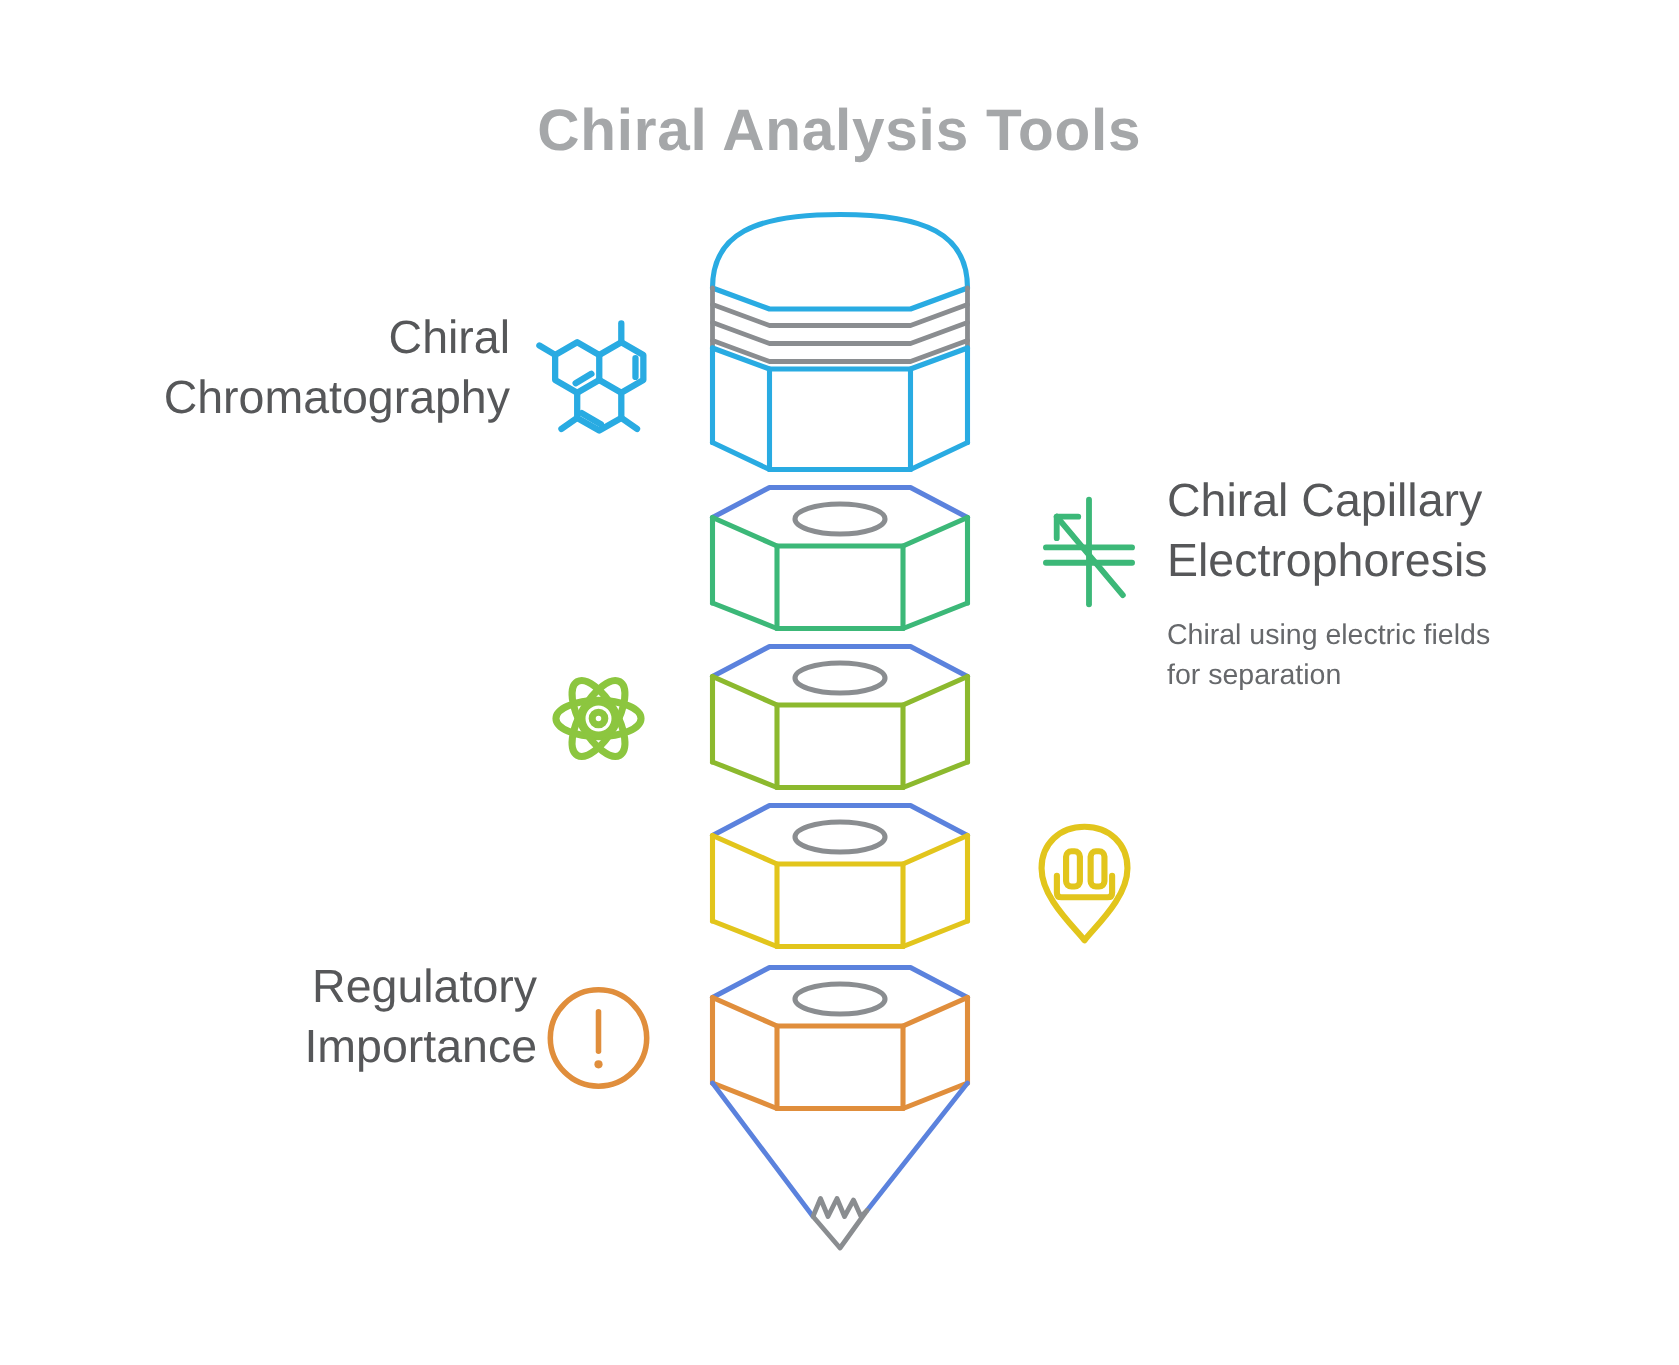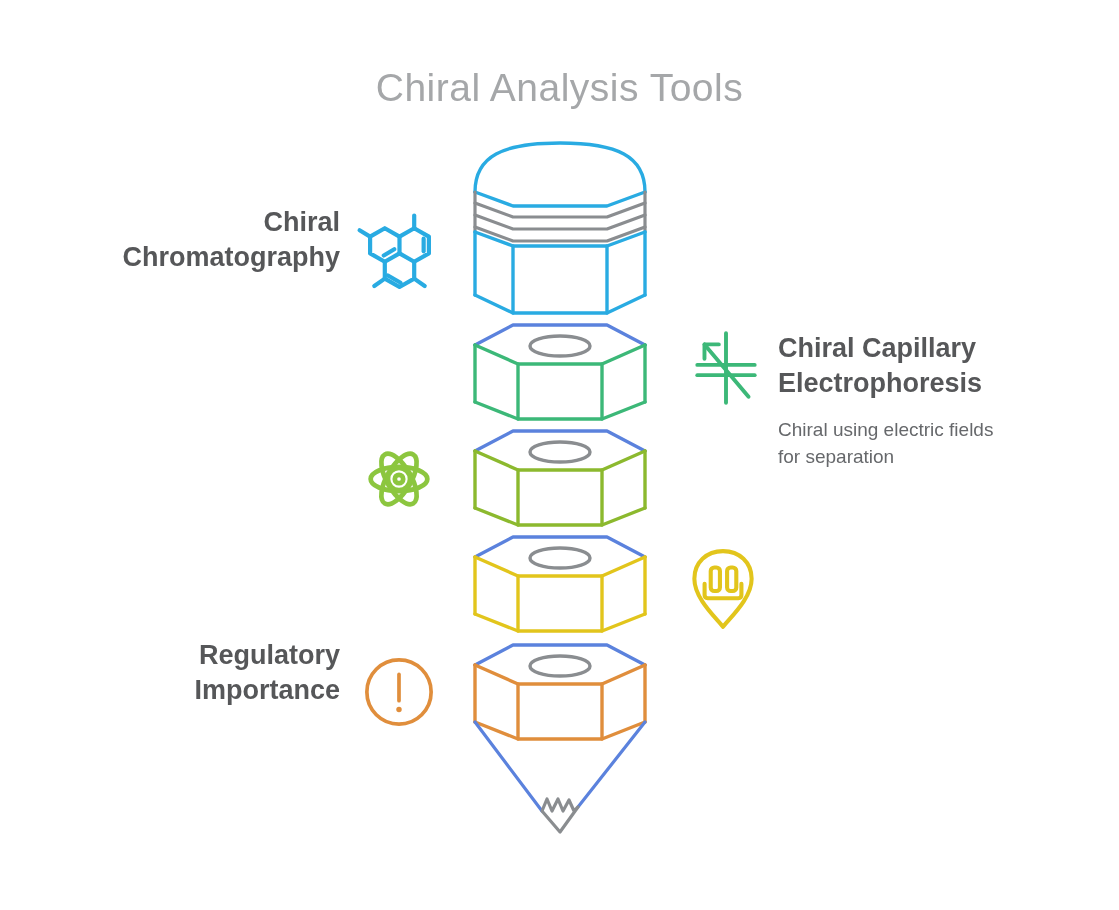--- a/index.html
+++ b/index.html
@@ -3,36 +3,36 @@
 <meta charset="utf-8">
 <style>
   html,body{margin:0;padding:0;background:#ffffff;}
   .canvas{
     position:relative;width:1119px;height:910px;background:#ffffff;overflow:hidden;
     font-family:"Liberation Sans", sans-serif;
   }
   .abs{position:absolute;}
   .title{
     left:0;top:66px;width:1119px;text-align:center;
-    font-size:39px;font-weight:400;color:#A5A7A9;letter-spacing:0.5px;
+    font-size:39px;font-weight:700;color:#A5A7A9;letter-spacing:0.5px;
   }
   .item-title{
-    font-size:27px;font-weight:700;color:#565759;line-height:1.3;
+    font-size:31px;font-weight:400;color:#565759;line-height:1.3;
     white-space:pre-line;margin:0 0 16px 0;
   }
   .item-desc{
     font-size:19px;font-weight:400;color:#66686B;line-height:1.42;
     white-space:pre-line;margin:0;
   }
   .t-right{text-align:right;}
   .t-left{text-align:left;}
   .txt-l1{left:30px;top:205px;width:310px;}
   .txt-l2{left:30px;top:456px;width:310px;}
-  .txt-l3{left:30px;top:638px;width:310px;}
-  .txt-r1{left:778px;top:314px;width:330px;margin-top:17px;}
+  .txt-l3{left:48px;top:638px;width:310px;}
+  .txt-r1{left:778px;top:314px;width:330px;}
   .txt-r2{left:778px;top:562px;width:330px;}
   .ic-l1{left:352px;top:203px;width:95px;height:105px;}
   .ic-l2{left:357px;top:437px;width:84px;height:84px;}
   .ic-l3{left:362px;top:655px;width:74px;height:74px;}
   .ic-r1{left:690px;top:327px;width:72px;height:82px;}
   .ic-r2{left:684px;top:545px;width:78px;height:90px;}
   .pencil-box{left:440px;top:135px;width:240px;height:715px;}
   svg{display:block;width:100%;height:100%;}
 </style>
 </head>

